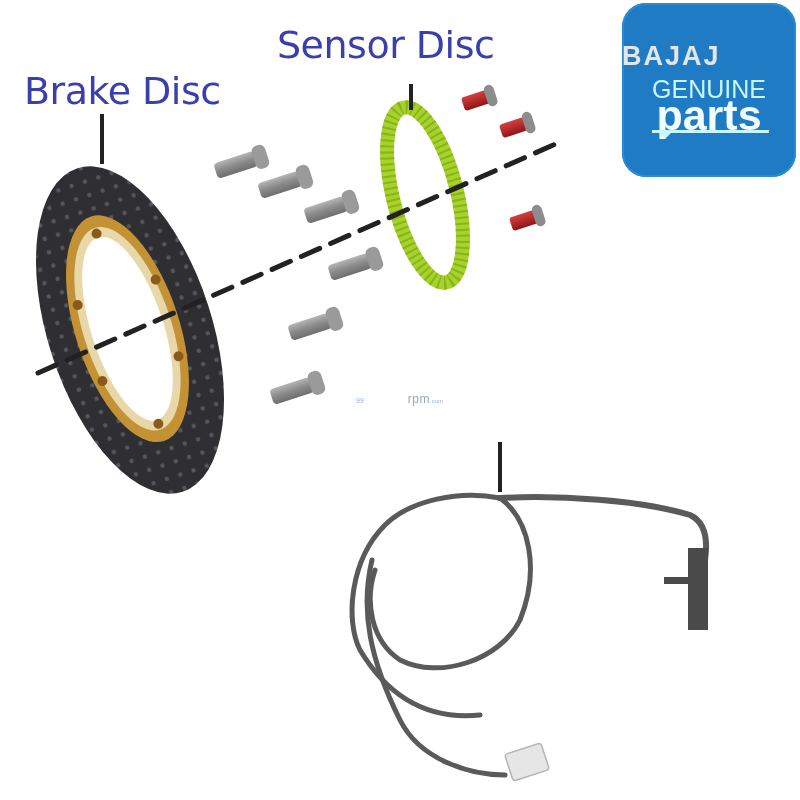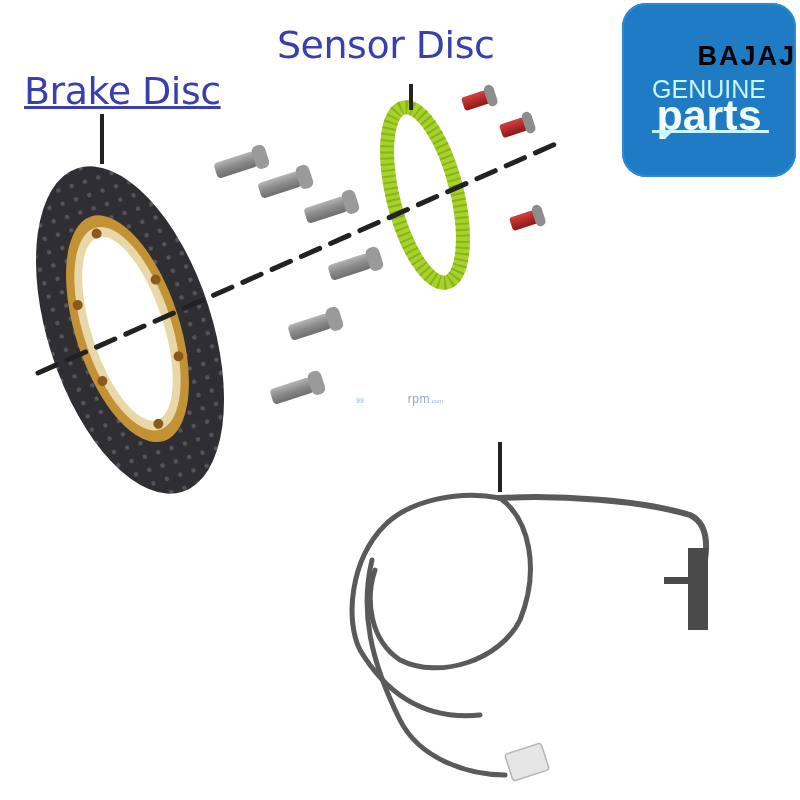--- a/index.html
+++ b/index.html
@@ -31,22 +31,22 @@
       width: 174px;
       height: 174px;
       border-radius: 24px;
       background: #1f7cc4;
       box-shadow: inset 0 0 0 2px #2a8ad2;
     }
     .logo-brand {
       position: absolute;
       left: 0; right: 0;
       top: 38px;
-      text-align: right;
-      color: #000000;
+      text-align: left;
+      color: #e5e5e5;
       font-family: "Liberation Sans", sans-serif;
       font-weight: bold;
       font-size: 27px;
       letter-spacing: 2px;
     }
     .logo-genuine {
       position: absolute;
       left: 0; right: 0;
       top: 72px;
       text-align: center;
@@ -183,21 +183,21 @@
       <path d="M500 498 C 560 495, 640 500, 690 515 C 705 522, 708 540, 705 560" stroke-width="6"></path>
       <path d="M500 498 C 460 490, 410 500, 385 525 C 350 560, 345 620, 360 650 C 390 700, 430 720, 480 715" stroke-width="5"></path>
       <path d="M500 498 C 530 520, 540 570, 520 620 C 500 660, 440 680, 400 660 C 370 640, 365 600, 375 570" stroke-width="5"></path>
       <path d="M372 560 C 360 610, 370 660, 400 720 C 420 760, 470 775, 505 775" stroke-width="5"></path>
       <rect x="688" y="548" width="20" height="82" fill="#4a4a4a" stroke="none"></rect>
       <rect x="664" y="577" width="28" height="7" fill="#4a4a4a" stroke="none"></rect>
       <rect x="508" y="748" width="38" height="28" rx="3" fill="#e6e6e6" stroke="#b5b5b5" stroke-width="1.5" transform="rotate(-18 527 762)"></rect>
     </g>
   </svg>
 
-  <div class="label" style="left:24px; top:72px;text-decoration:underline;">Brake Disc</div>
+  <div class="label" style="left:24px; top:72px;">Brake Disc</div>
   <div class="leader" style="left:100px; top:114px; height:50px;"></div>
 
   <div class="label" style="left:277px; top:26px;">Sensor Disc</div>
   <div class="leader" style="left:409px; top:84px; height:26px;"></div>
 
   <div class="leader" style="left:498px; top:442px; height:50px;"></div>
 
   <div class="watermark">
     <span class="wm-small">99</span><span class="wm-main">rpm</span><span class="wm-tld">.com</span>
   </div>

